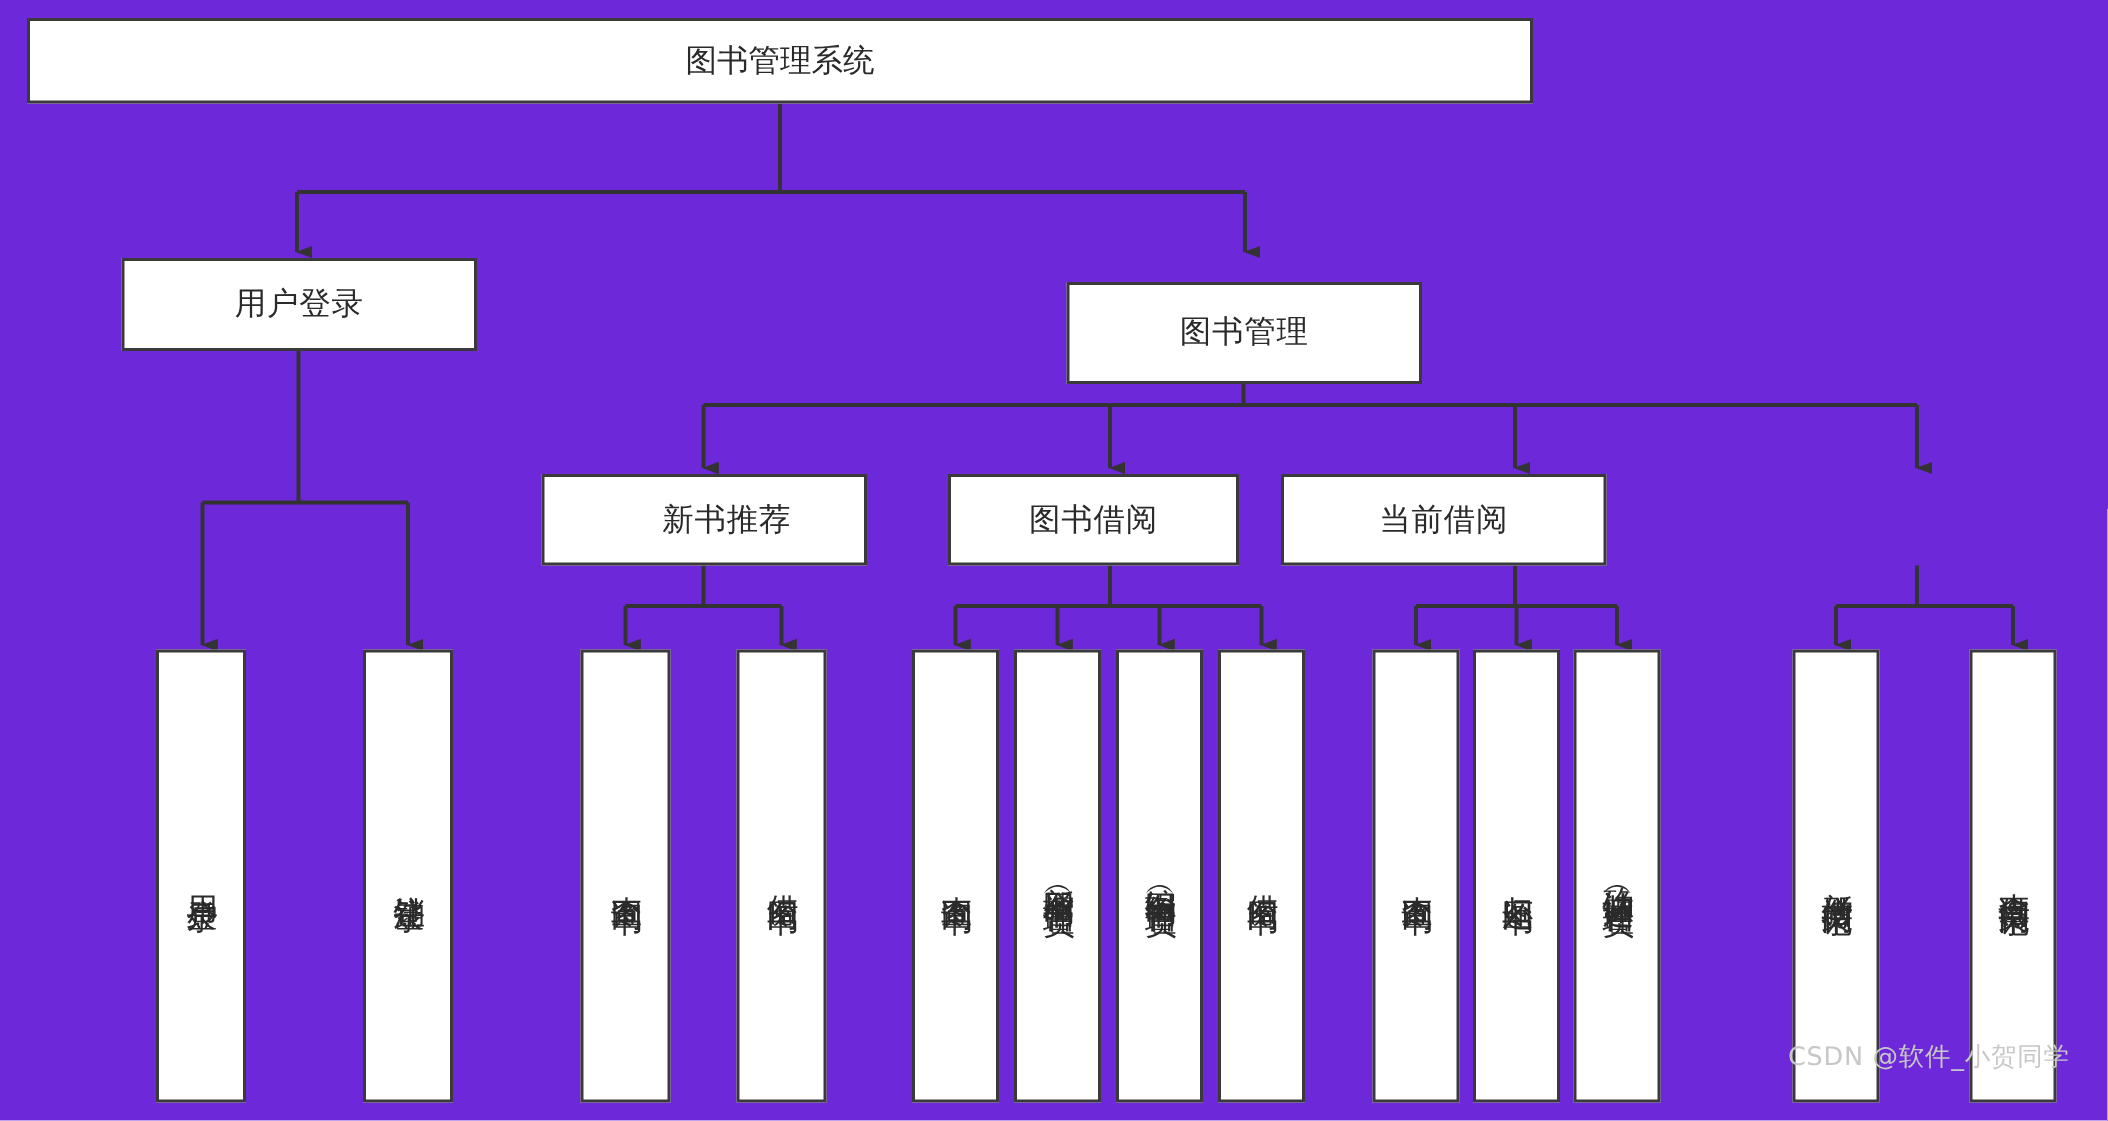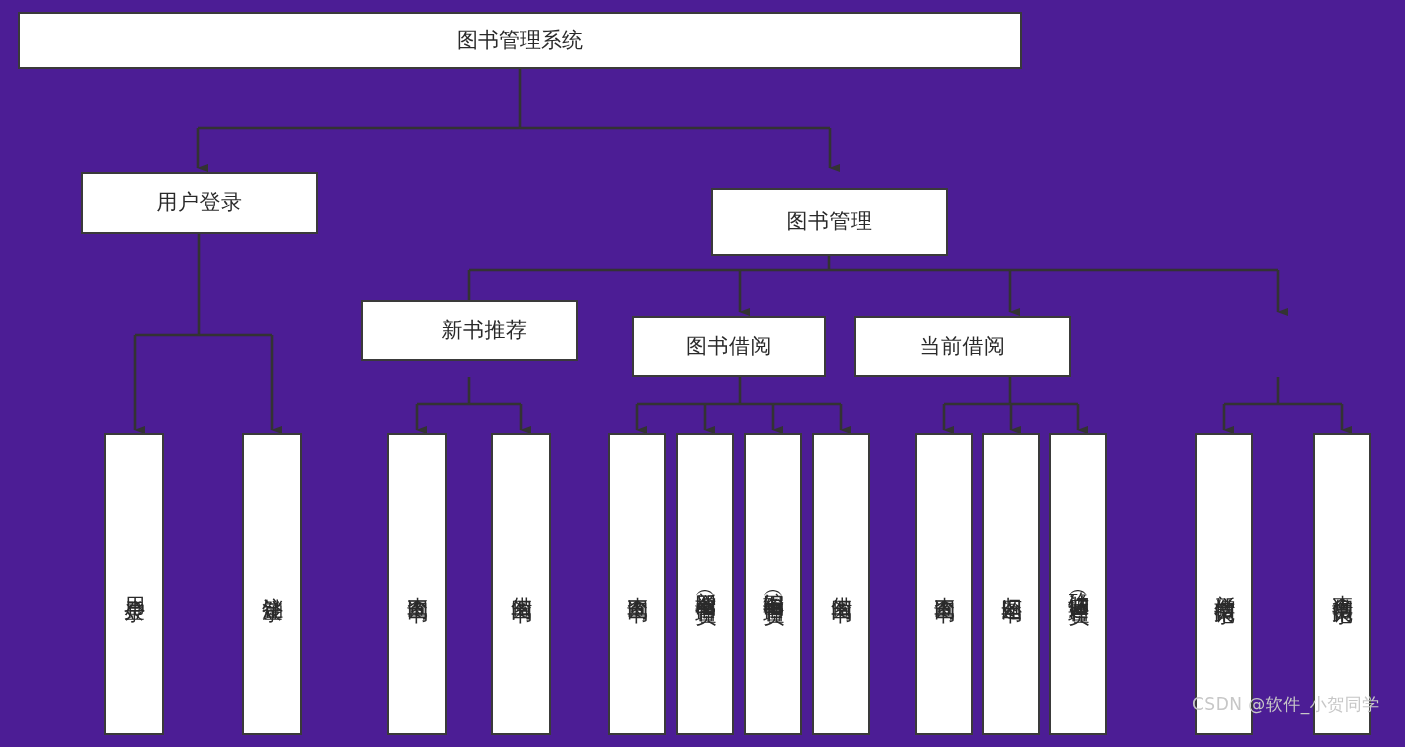--- a/index.html
+++ b/index.html
@@ -8,21 +8,21 @@
     padding: 0;
     background: #ffffff;
   }
   body {
     font-family: "DejaVu Sans", "Liberation Sans", sans-serif;
   }
   #diagram-root {
     position: relative;
     width: 1405px;
     height: 747px;
-    background: #4c1d95;
+    background: #6d28d9;
     overflow: hidden;
   }
   #edge-layer {
     position: absolute;
     left: 0;
     top: 0;
     width: 1405px;
     height: 747px;
   }
   .node {
@@ -128,21 +128,21 @@
   </div>
 
   <div class="node node-h" style="left:81px; top:172px; width:237px; height:62px;">
     <span>用户登录</span>
   </div>
 
   <div class="node node-h" style="left:711px; top:188px; width:237px; height:68px;">
     <span>图书管理</span>
   </div>
 
-  <div class="node node-h" style="left:361px; top:300px; width:217px; height:61px;padding-left:30px;">
+  <div class="node node-h" style="left:361px; top:316px; width:217px; height:61px;padding-left:30px;">
     <span>新书推荐</span>
   </div>
 
   <div class="node node-h" style="left:632px; top:316px; width:194px; height:61px;">
     <span>图书借阅</span>
   </div>
 
   <div class="node node-h" style="left:854px; top:316px; width:217px; height:61px;">
     <span>当前借阅</span>
   </div>

